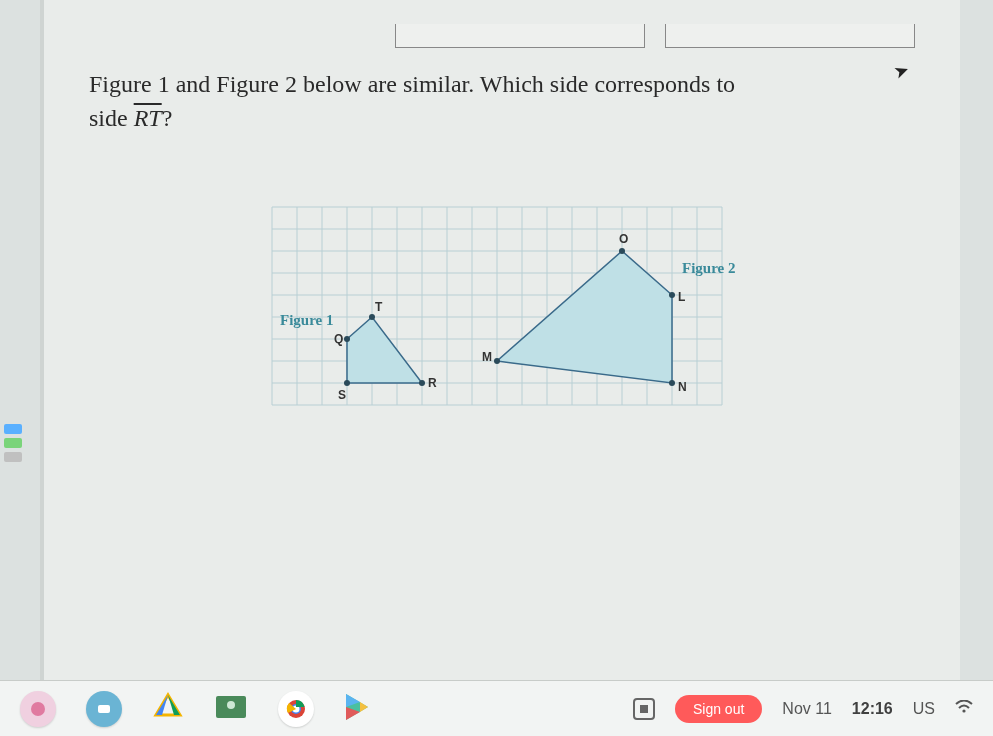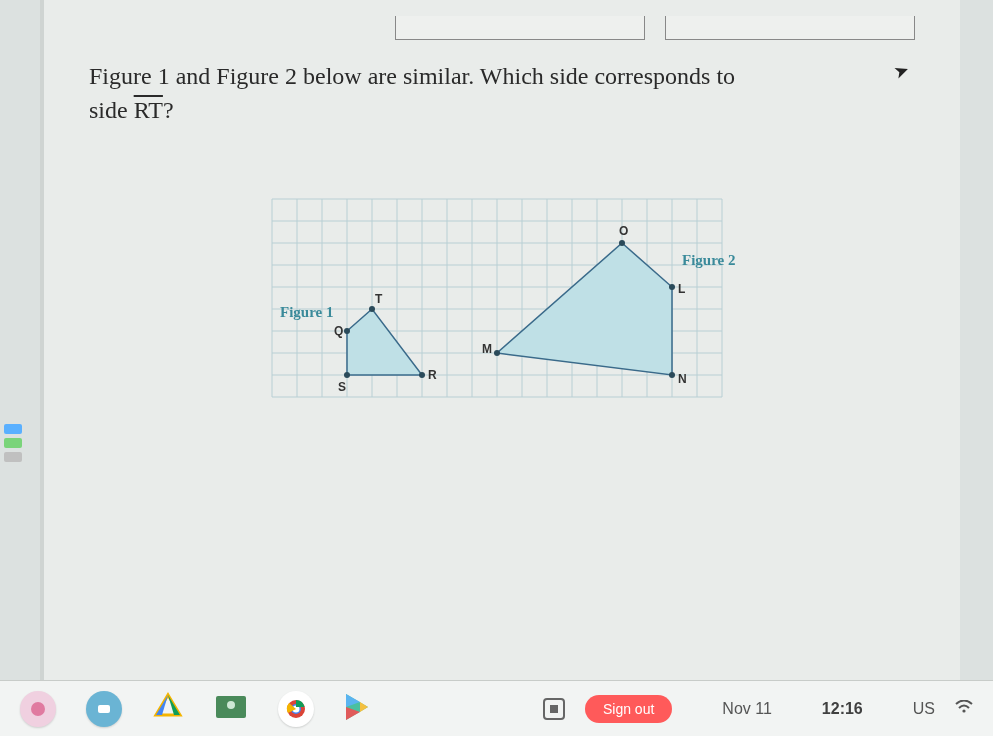--- a/index.html
+++ b/index.html
@@ -8,21 +8,21 @@
     font-family: Georgia, 'Times New Roman', serif;
     background: #dce1e0;
     position: relative;
   }
   .page {
     position: absolute;
     left: 40px; top: 0;
     width: 920px; height: 680px;
     background: #e9ecea;
     border-left: 4px solid #cfd4d2;
-    padding: 16px 45px;
+    padding: 24px 45px;
   }
   .top-boxes {
     display: flex;
     justify-content: flex-end;
     gap: 20px;
     margin-bottom: 20px;
   }
   .top-box {
     width: 250px; height: 24px;
     border: 1px solid #888;
@@ -30,20 +30,21 @@
     background: #eef0ee;
   }
   .question {
     font-size: 24px;
     color: #2a2a2a;
     line-height: 1.4;
     margin-bottom: 10px;
   }
   .overline {
     text-decoration: overline;
+    font-style: italic;
   }
   .cursor-arrow {
     position: absolute;
     left: 850px; top: 60px;
     font-size: 18px;
     color: #222;
     transform: rotate(-20deg);
   }
   .diagram-wrap {
     margin: 60px auto 0;
@@ -89,21 +90,20 @@
     border-radius: 18px;
     font-family: Arial, sans-serif;
     font-size: 14px;
     border: none;
     cursor: pointer;
   }
   .tb-text {
     font-family: Arial, sans-serif;
     font-size: 16px;
     color: #555;
-    margin-left: 30px;
   }
   .tb-time { color: #404040; font-weight: 600; }
   .wifi { color: #555; font-size: 14px; }
   .sq-icon {
     width: 22px; height: 22px;
     border: 2px solid #666;
     border-radius: 4px;
     display: flex; align-items: center; justify-content: center;
   }
   .left-dots {

